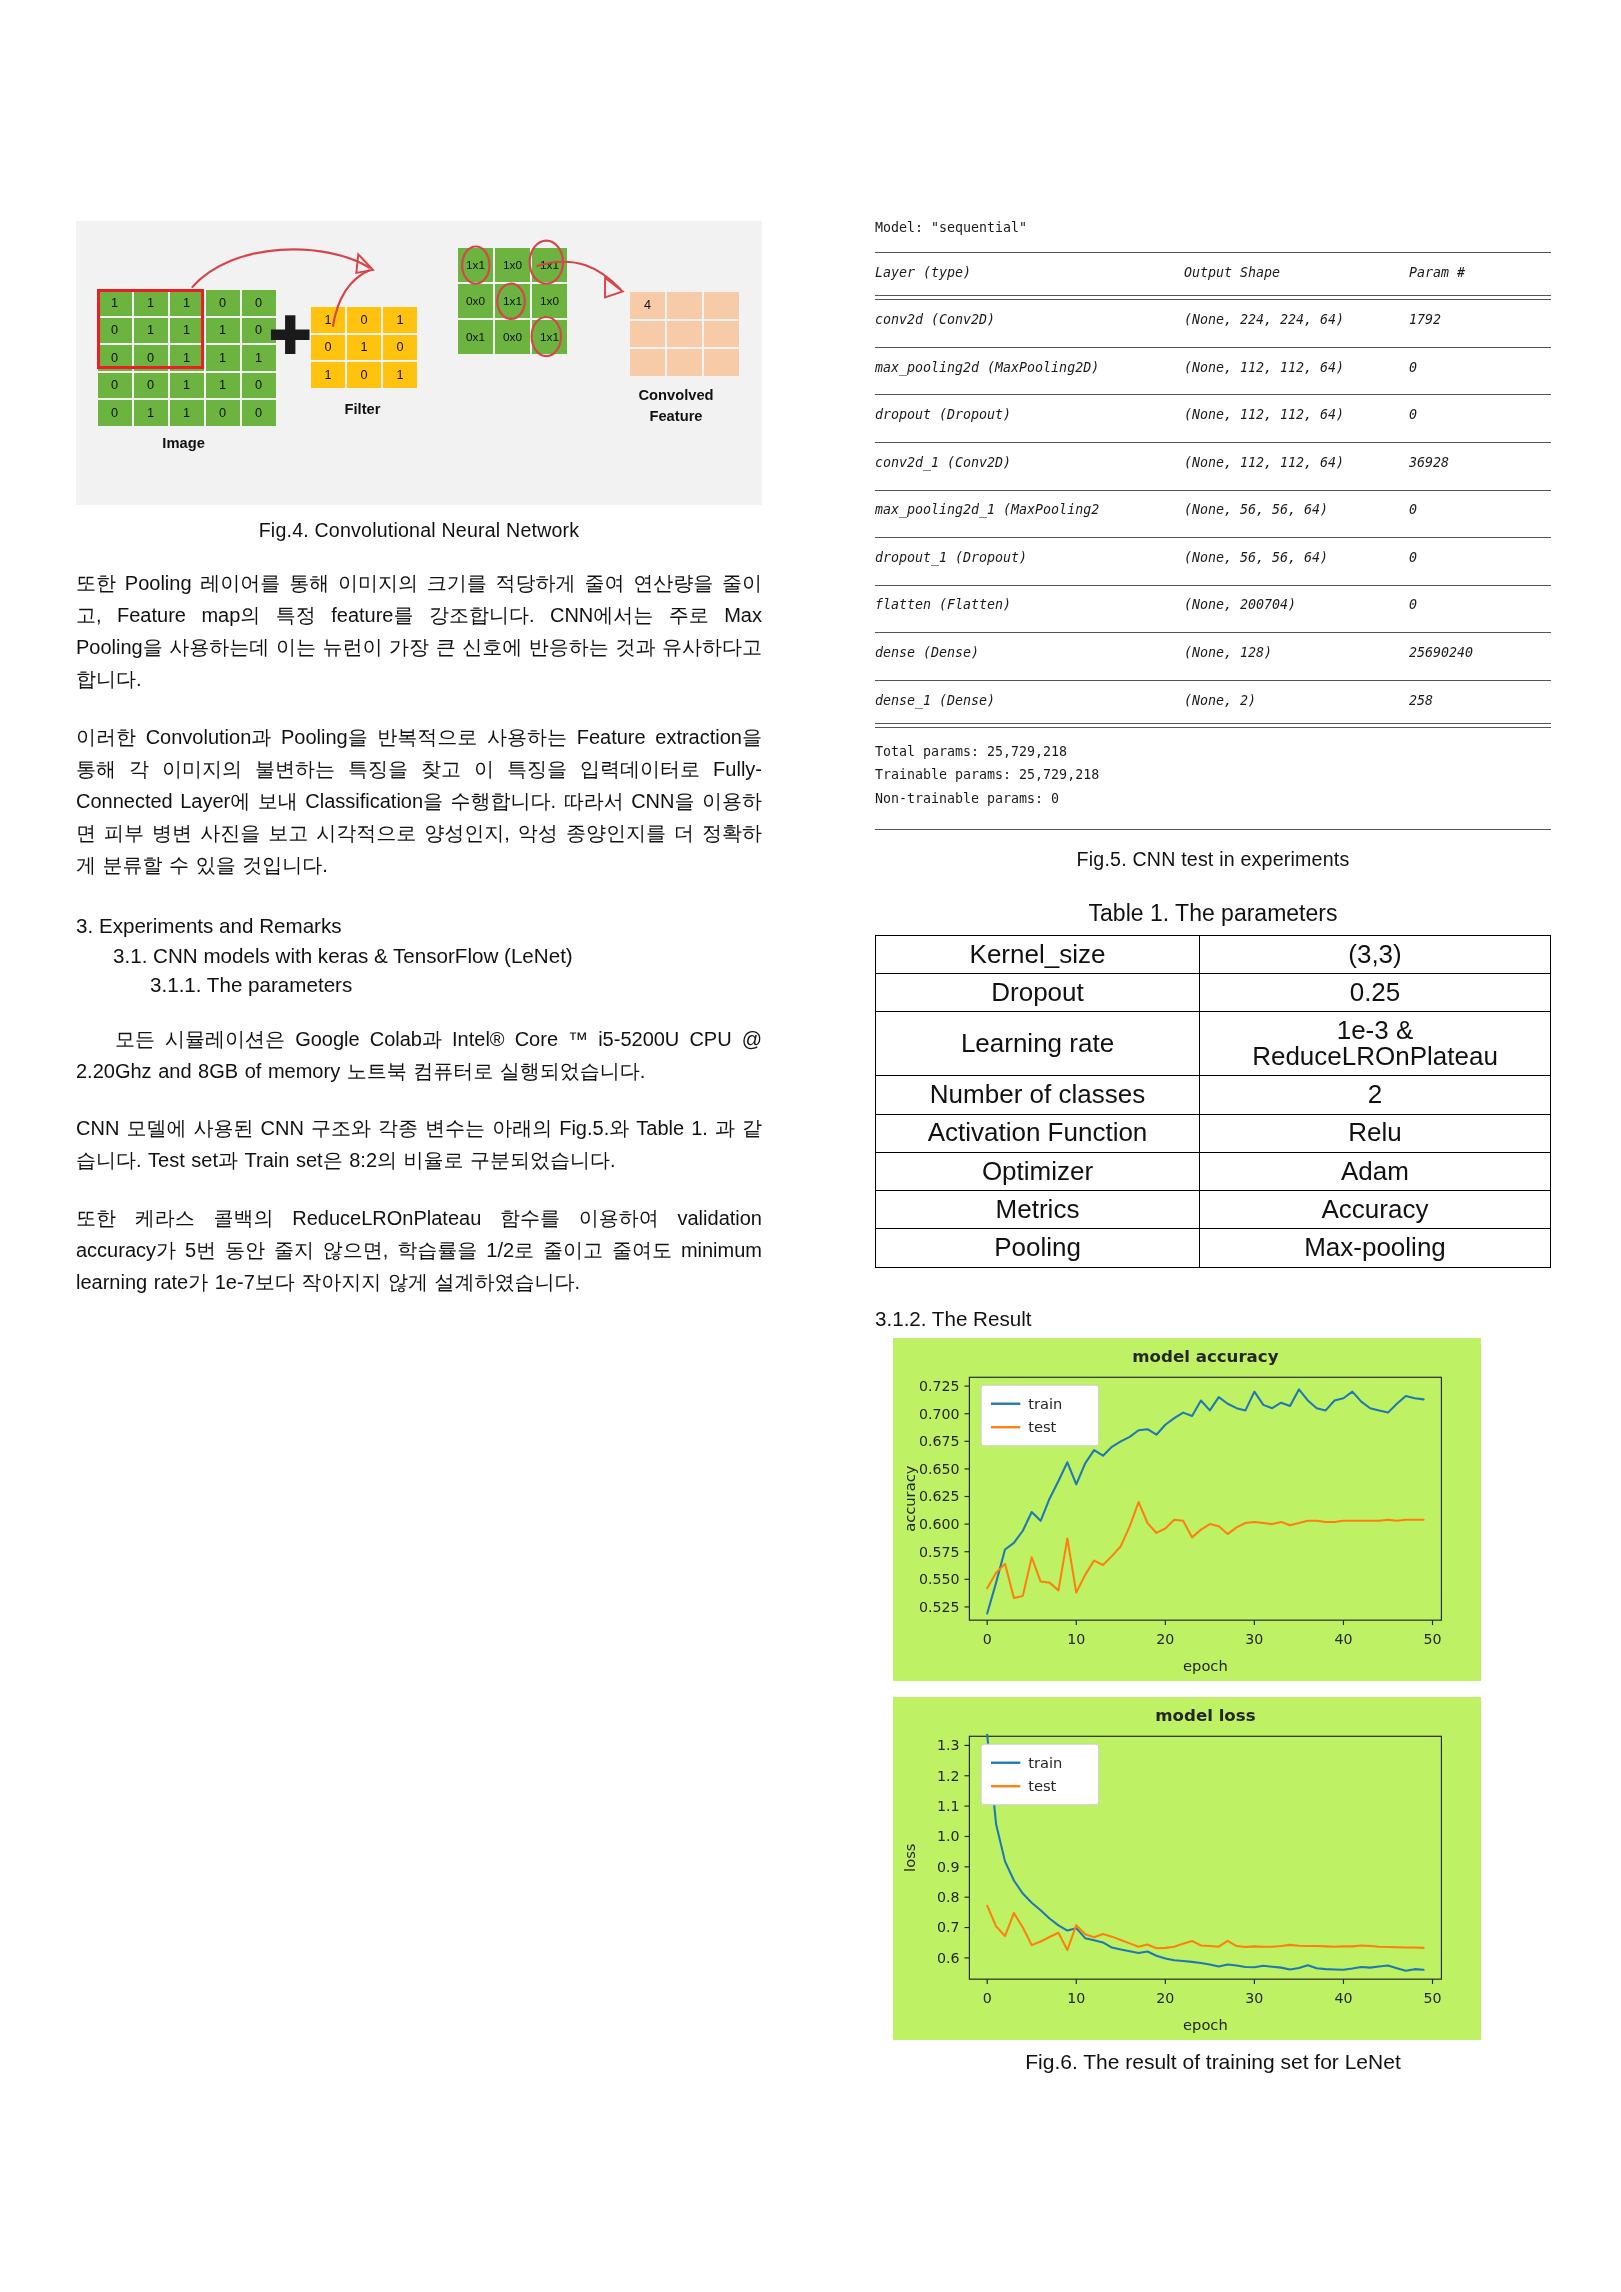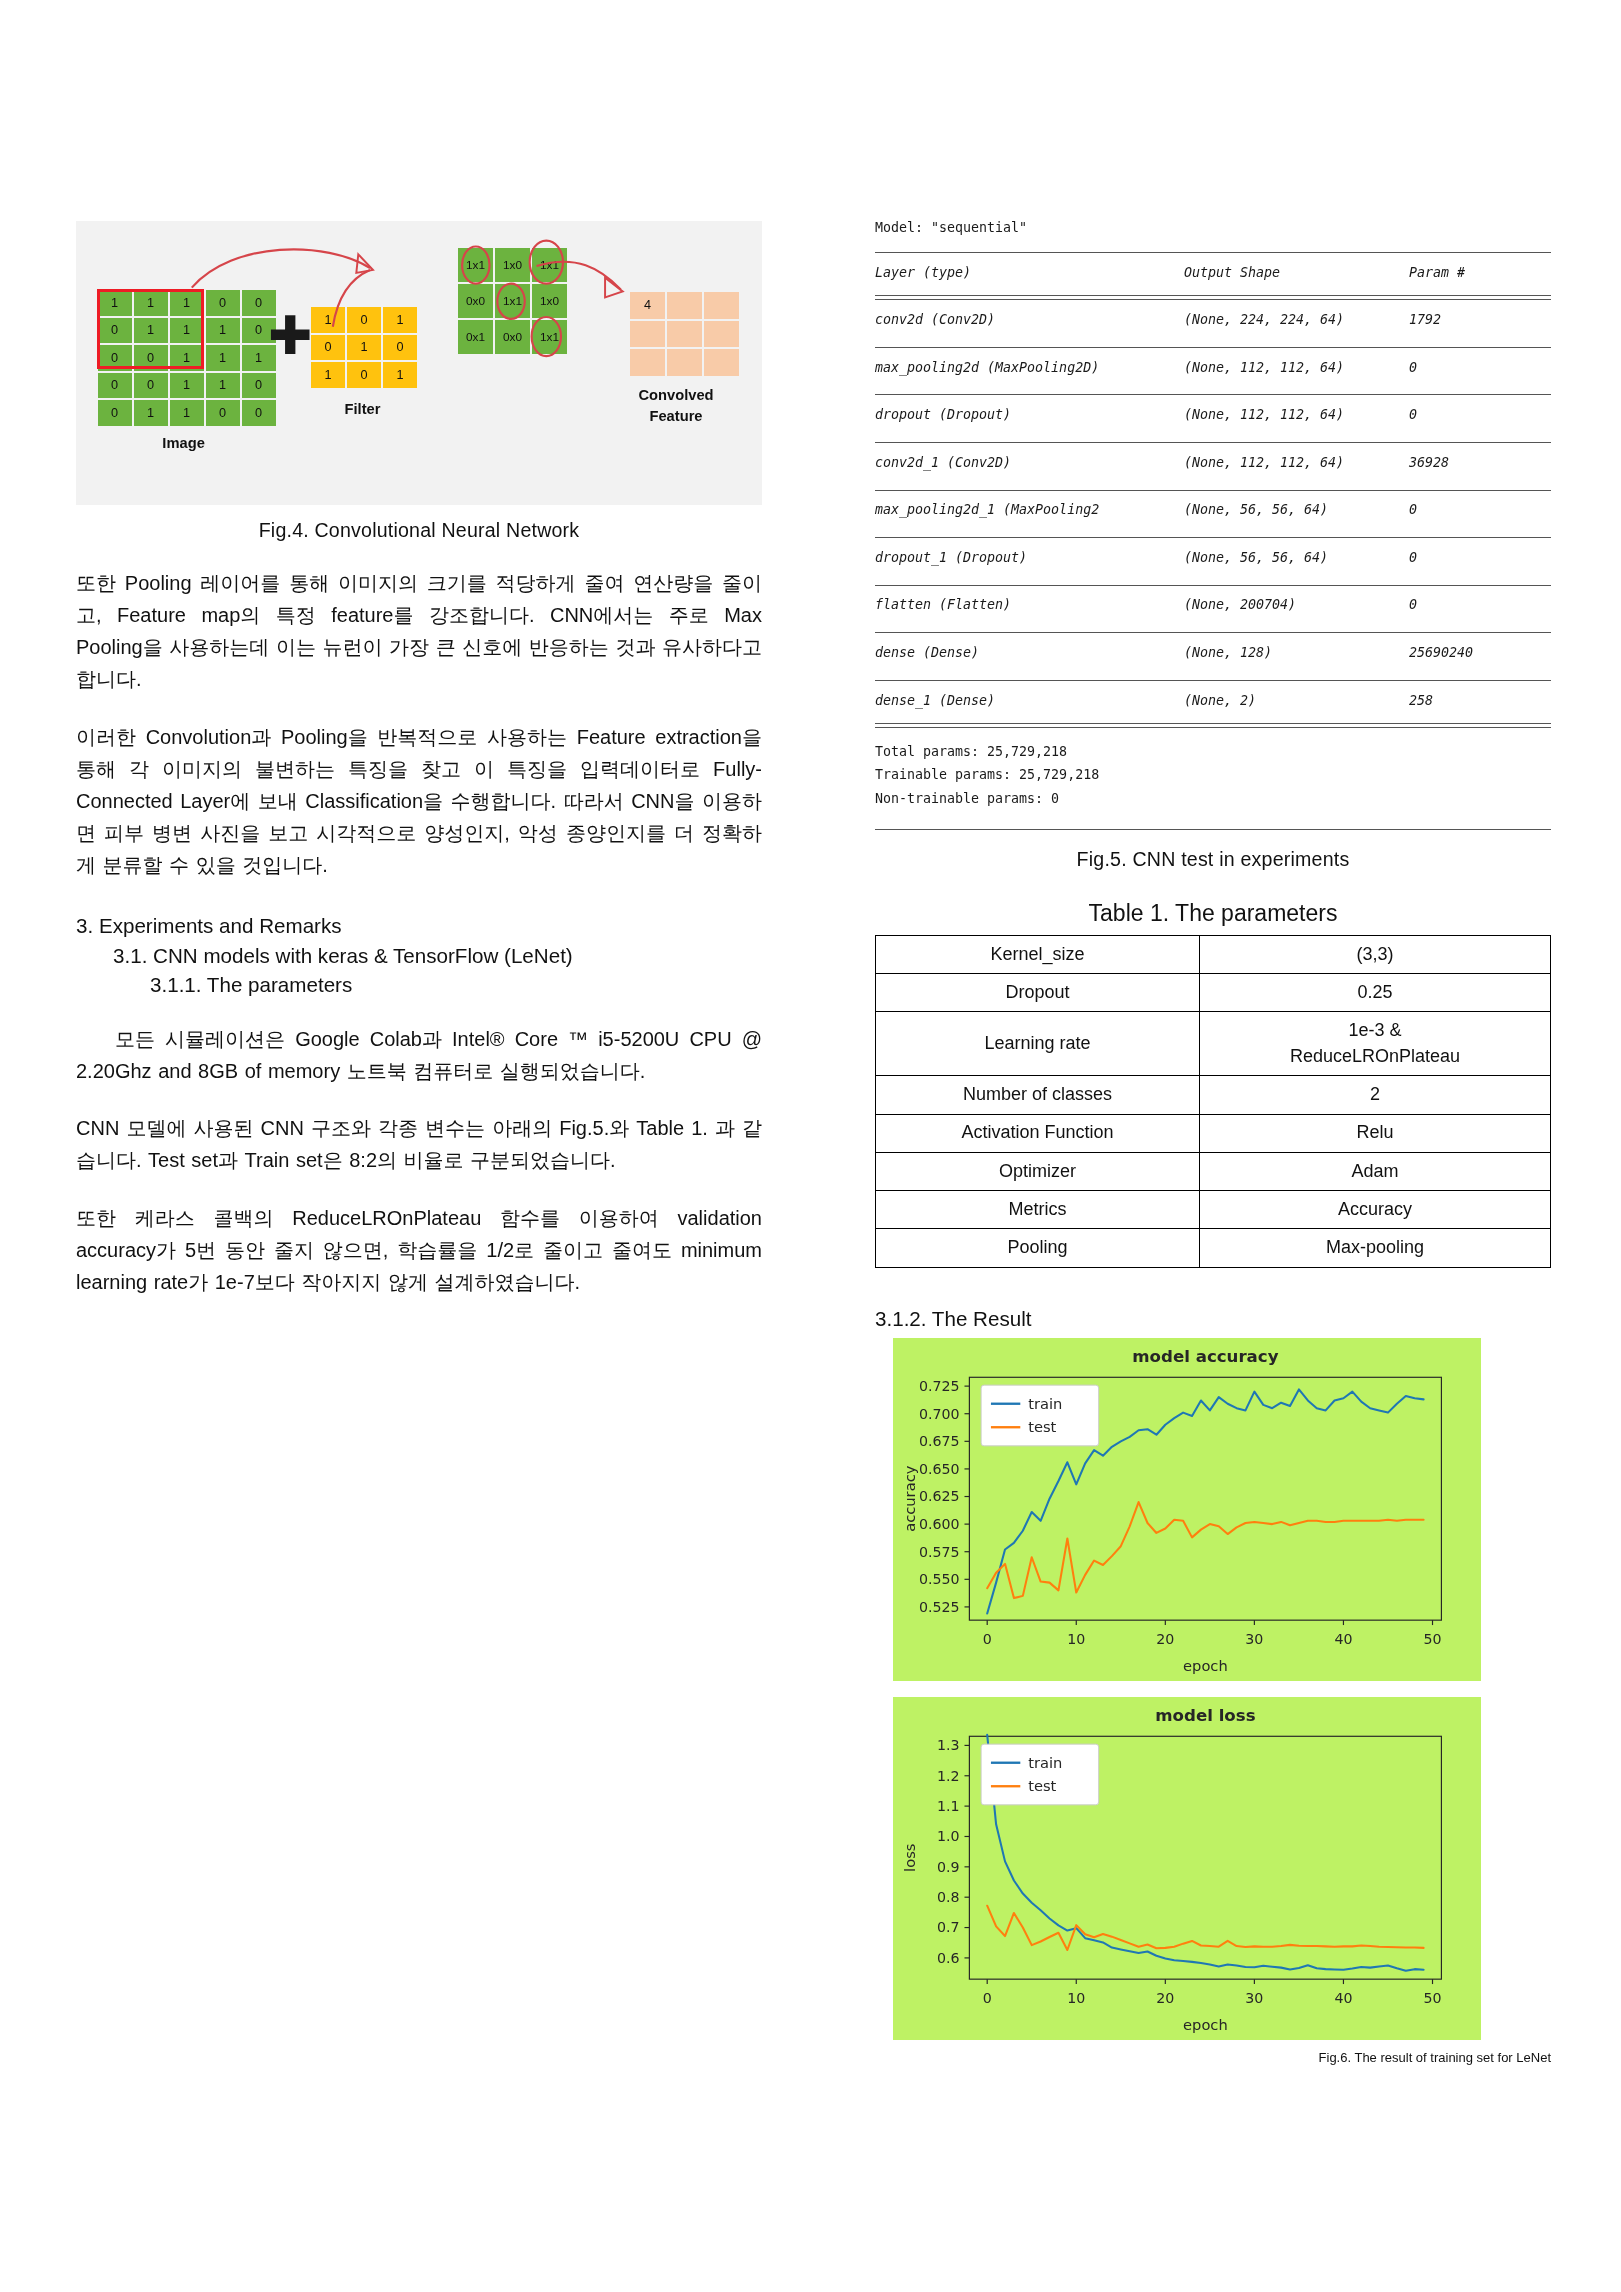--- a/index.html
+++ b/index.html
@@ -45,29 +45,29 @@
   .dbl{border-top:1.6px solid #555;border-bottom:1.6px solid #555;height:2.9px;margin:2.9px 0 0;}
   .srow{display:flex;padding:12.7px 0 13.7px;font-style:italic;}
   .c1{width:309px;}
   .c2{width:225px;}
   .c3{width:137px;}
   .totals{padding-top:11.8px;line-height:1.75;}
 
   
   .tbl-title{text-align:center;font-size:23px;margin:29px 0 7.8px;}
   table.t1{border-collapse:collapse;width:676px;}
-  table.t1 td{border:1.6px solid #000;text-align:center;font-size:18px;
+  table.t1 td{border:1.6px solid #000;text-align:center;font-size:26px;
               padding:5.9px 3.9px;line-height:25.5px;}
   table.t1 td.k{width:48%;}
 
   
   .mpl{position:relative;width:588px;background:#bef264;
        font-family:"DejaVu Sans","Liberation Sans",sans-serif;}
   .mpl svg{display:block;}
-  .fig6cap{text-align:right;font-size:13px;margin-top:9.8px;}
+  .fig6cap{text-align:center;font-size:21px;margin-top:9.8px;}
   .res-head{font-size:20.6px;margin:39px 0 0 0;}
 </style>
 </head>
 <body>
 
 <div class="page">
 
   <div class="col-left">
 
     <div class="fig4">

